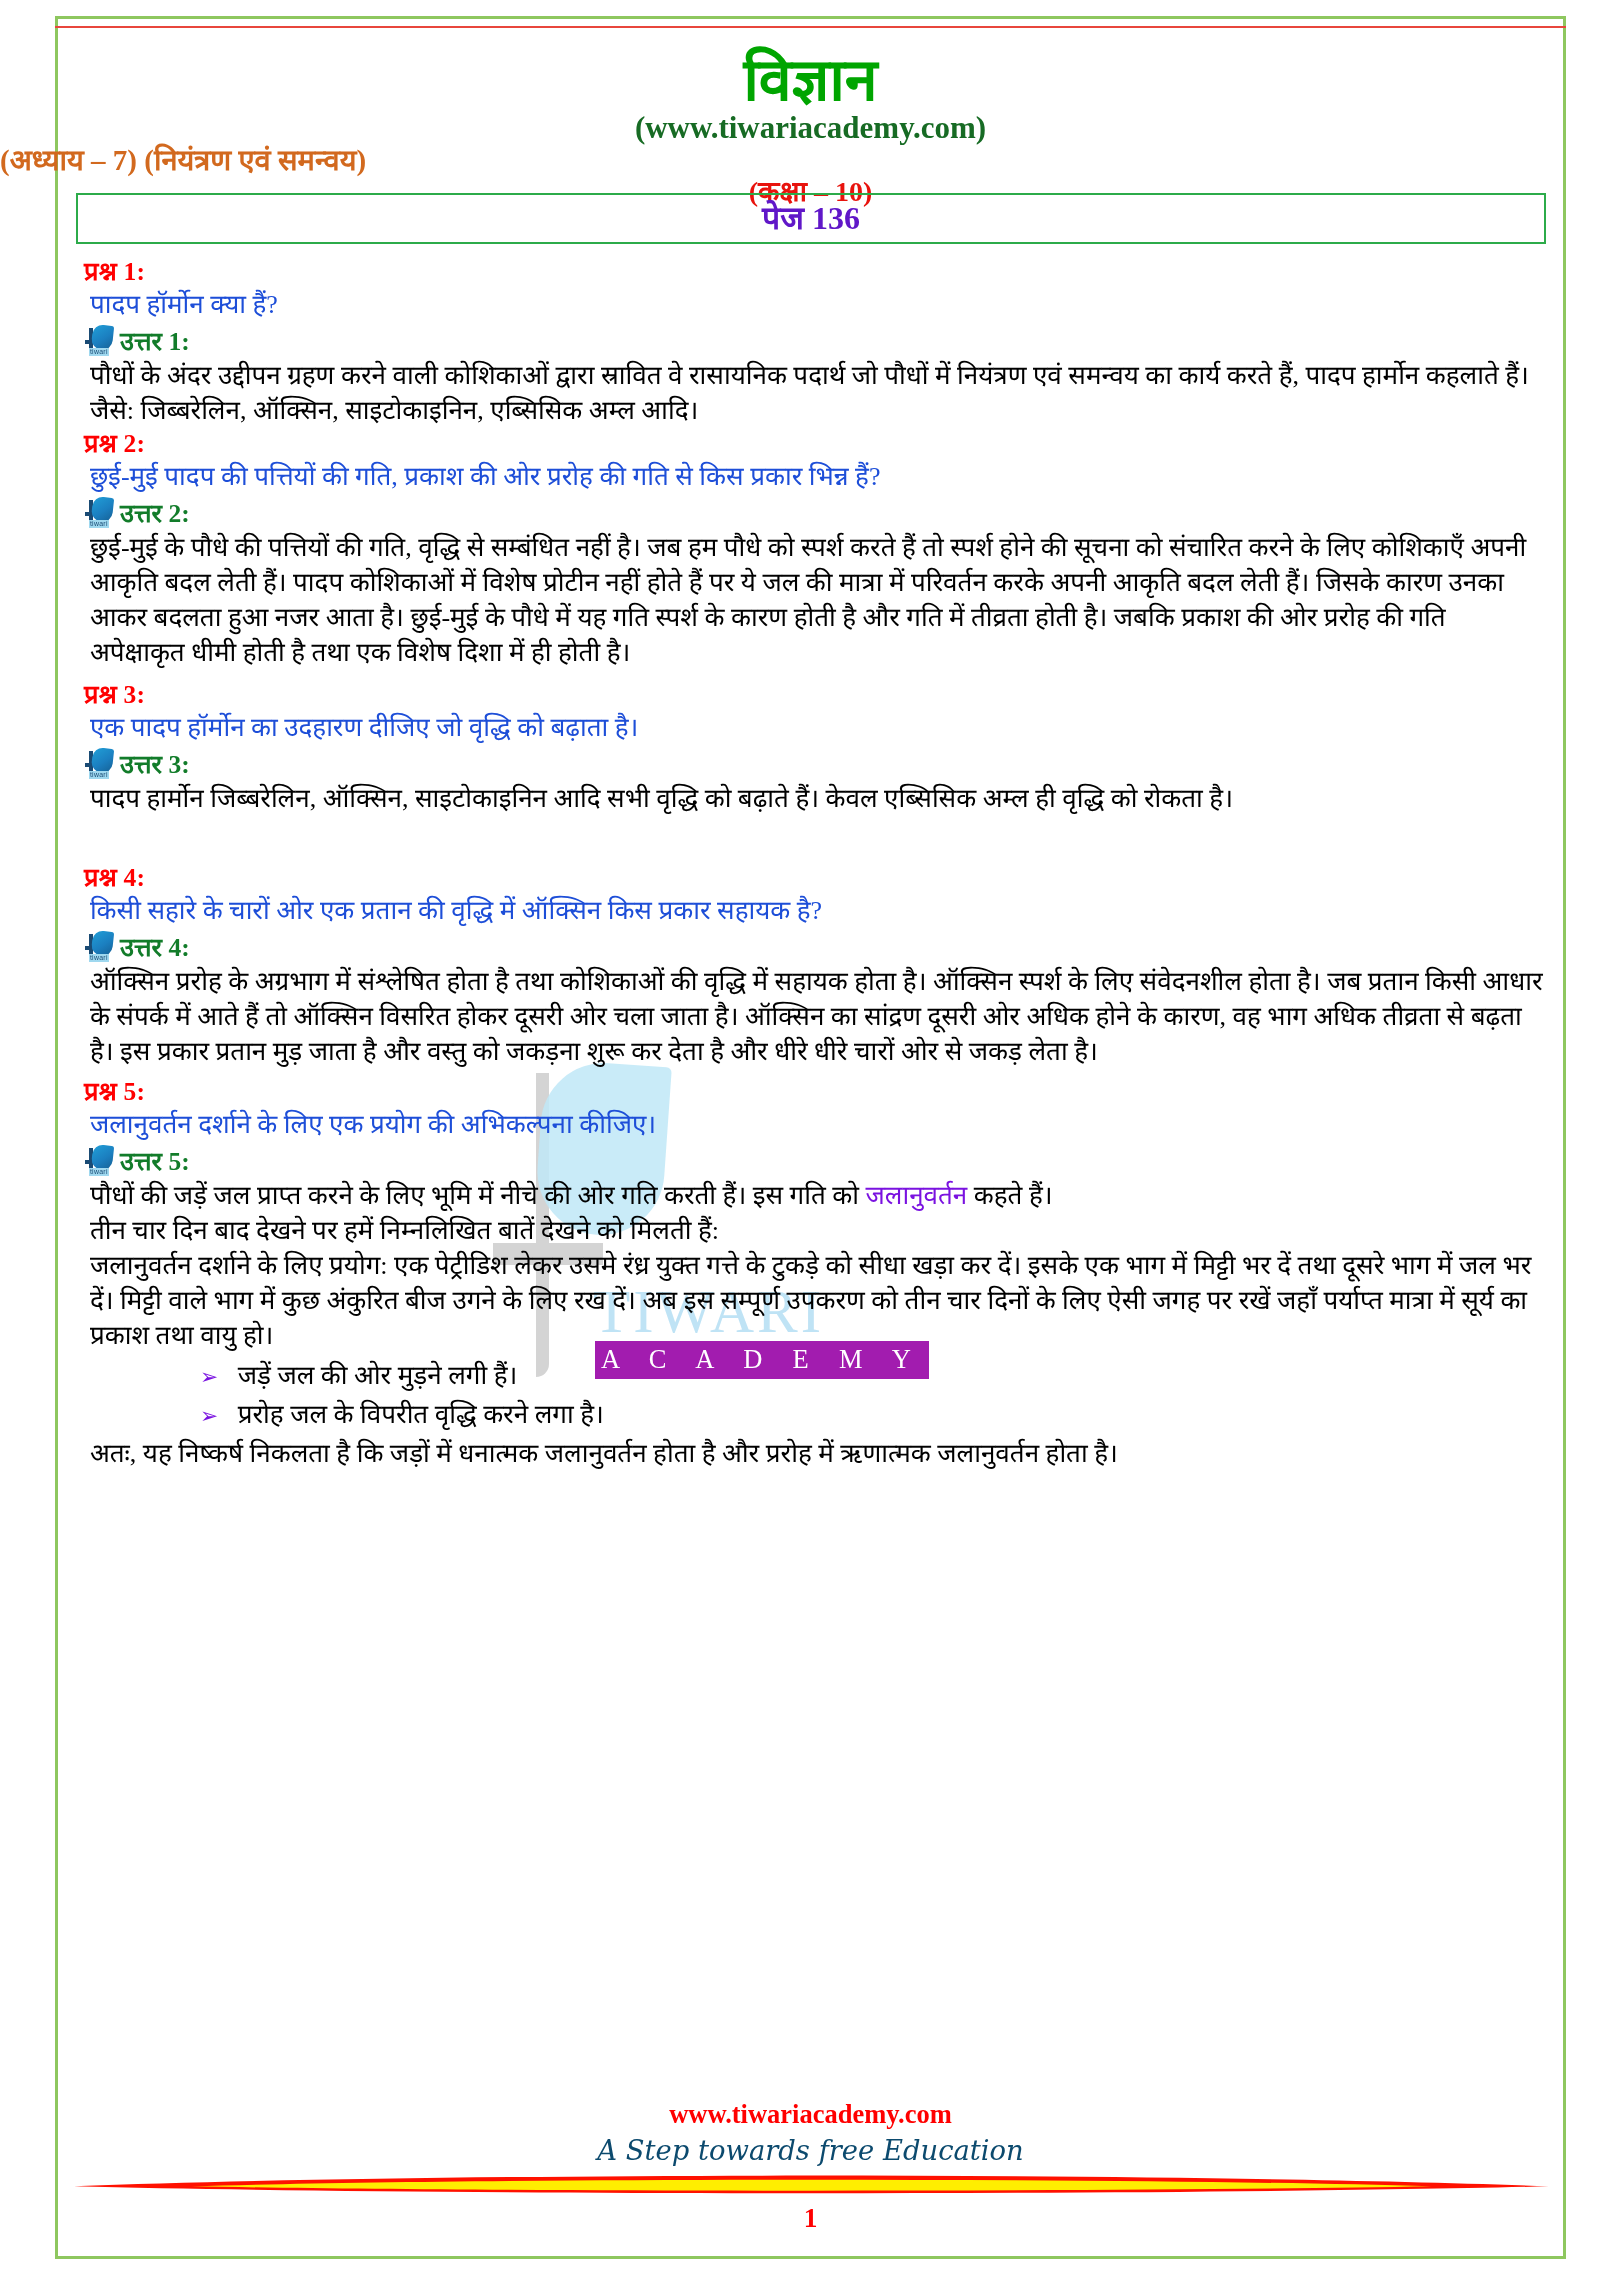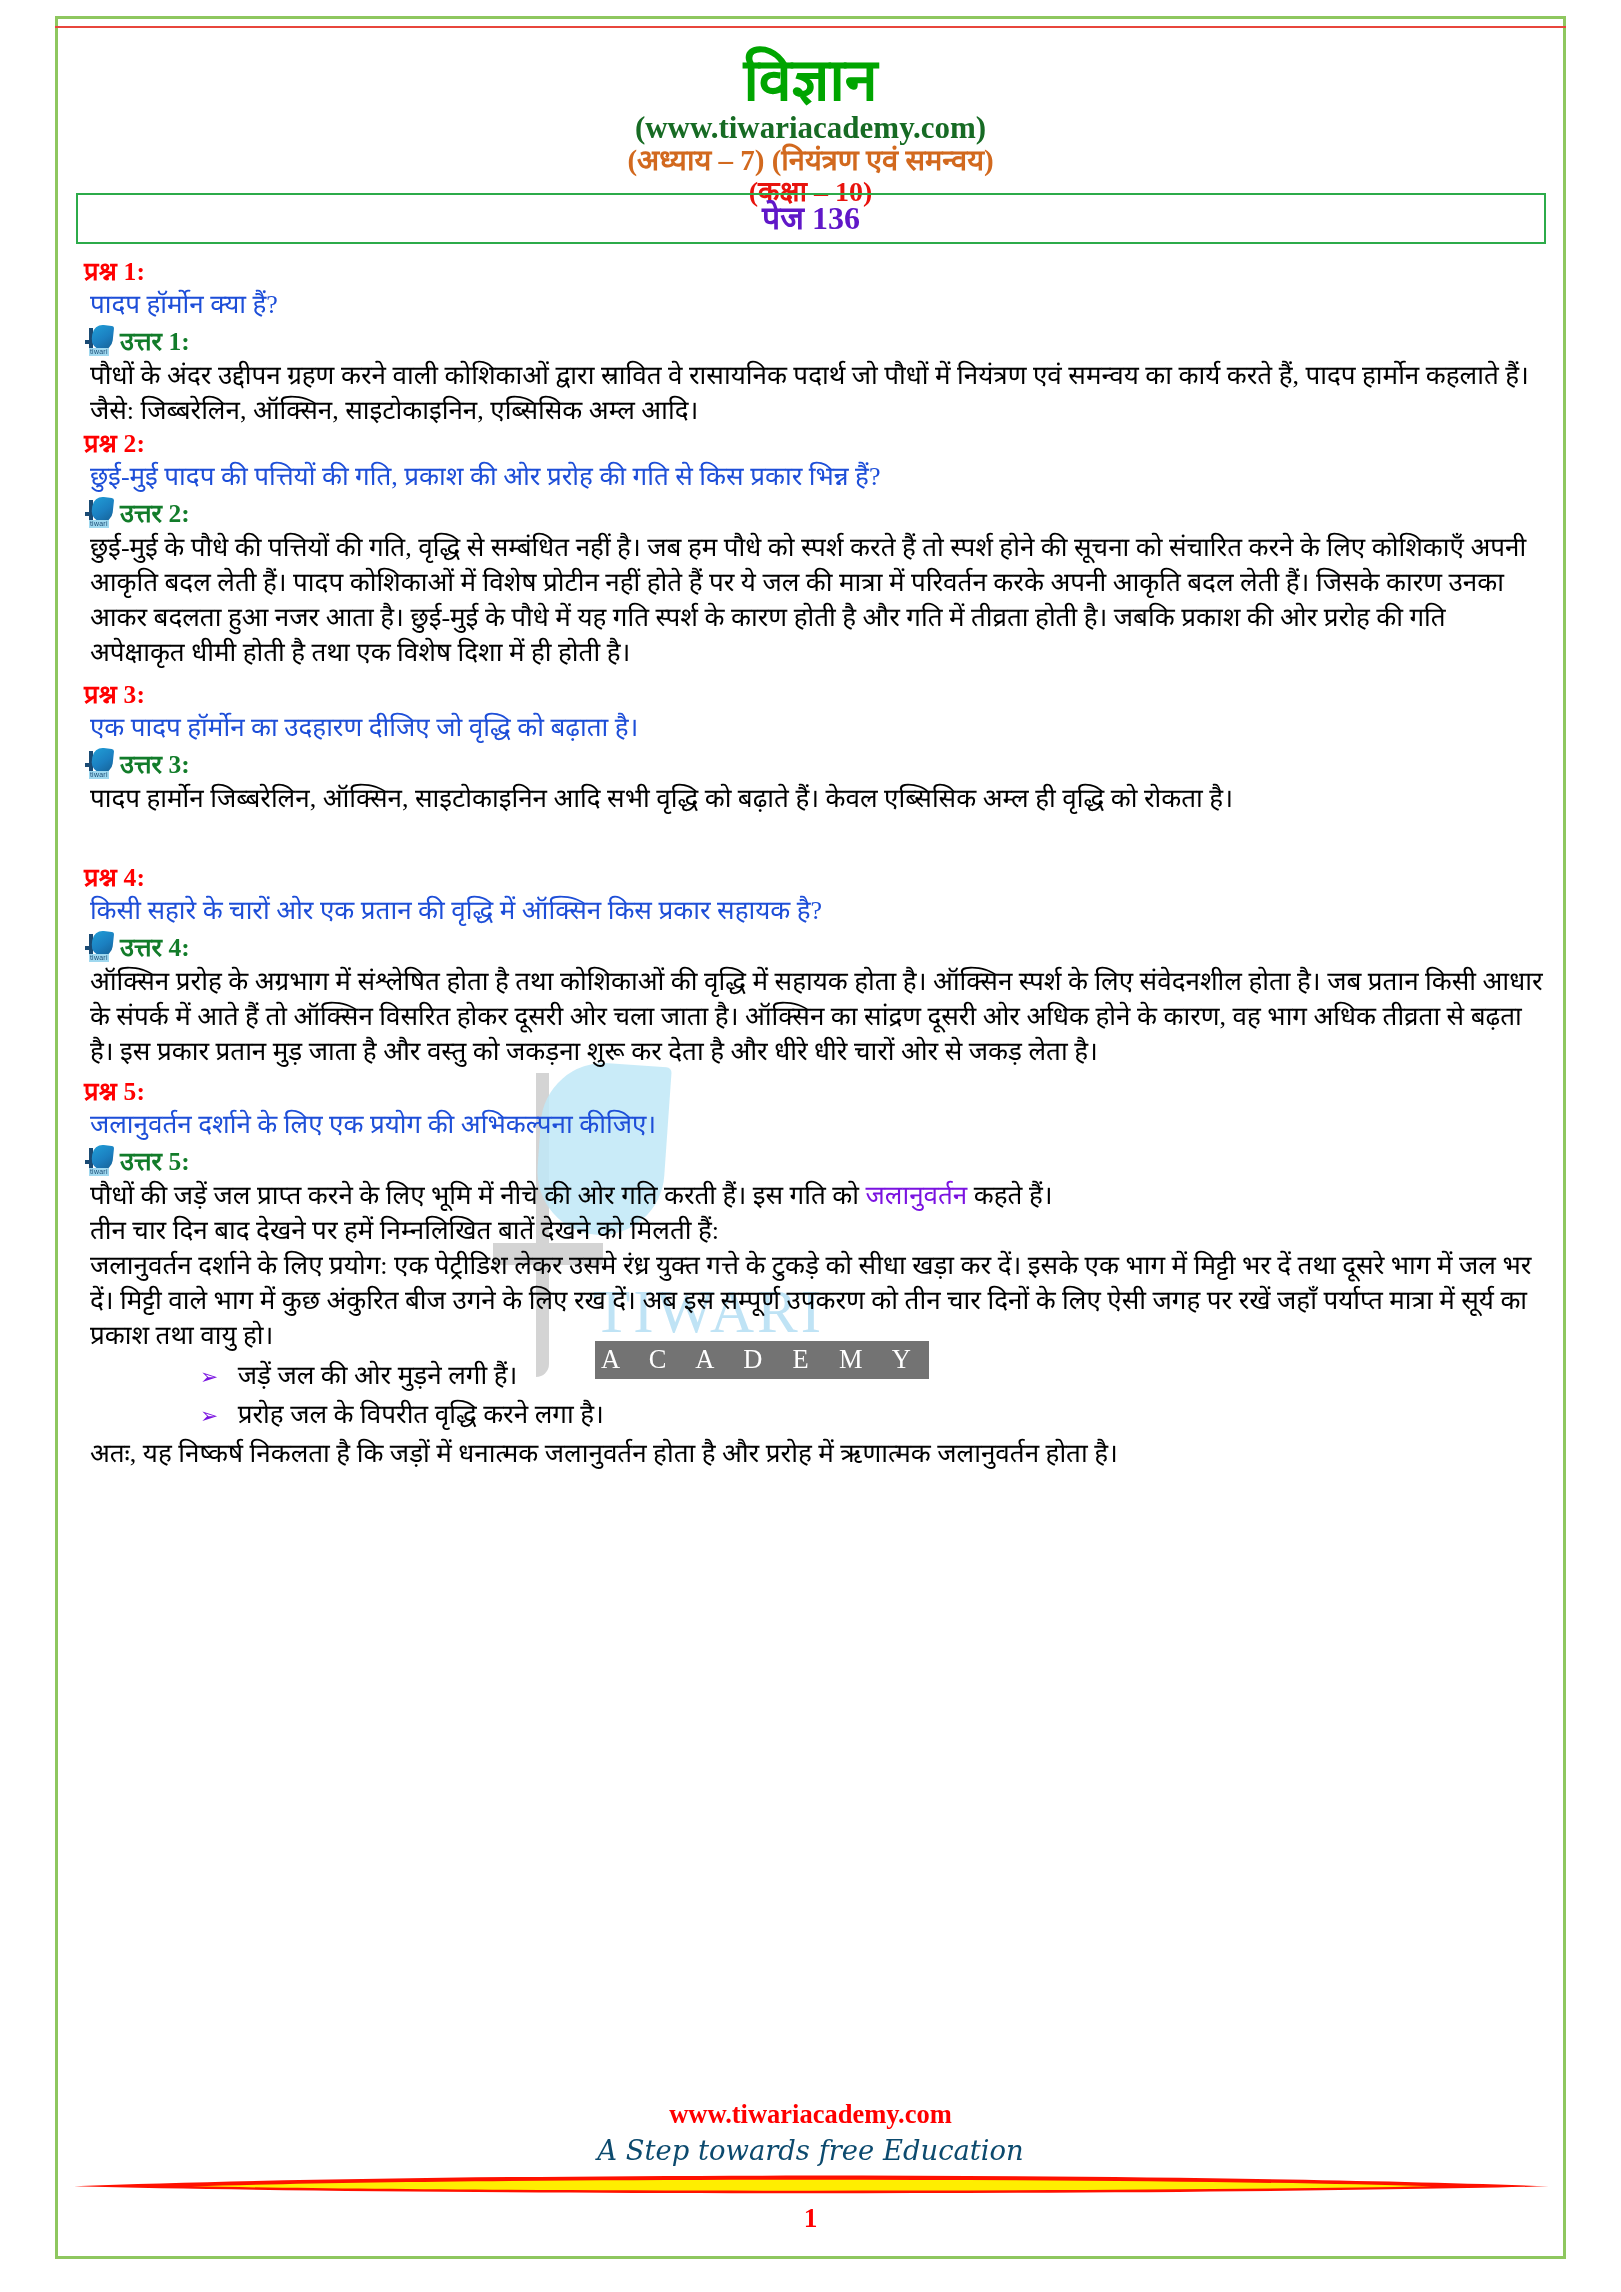--- a/index.html
+++ b/index.html
@@ -94,21 +94,21 @@
     font-weight: 400;
   }
   .wm-academy {
     position: absolute;
     left: 149px;
     top: 278px;
     font-family: "Liberation Serif", serif;
     font-size: 26.5px;
     letter-spacing: 11.8px;
     color: #ffffff;
-    background: #737373;
+    background: #a21caf;
     padding: 2.9px 5.9px 3.9px 5.9px;
   }
 
   
   .hdr-title {
     position: absolute;
     left: 0; top: 37px;
     width: 1621px;
     text-align: center;
     font-size: 59px;
@@ -123,21 +123,20 @@
     width: 1621px;
     text-align: center;
     font-size: 31px;
     font-weight: bold;
     color: #176b24;
   }
   .hdr-chapter {
     position: absolute;
     left: 0; top: 139px;
     width: 1621px;
-    text-align: center;
     font-size: 29px;
     font-weight: bold;
     color: #d2691e;
   }
   .hdr-class {
     position: absolute;
     left: 0; top: 171px;
     width: 1621px;
     text-align: center;
     font-size: 28px;

